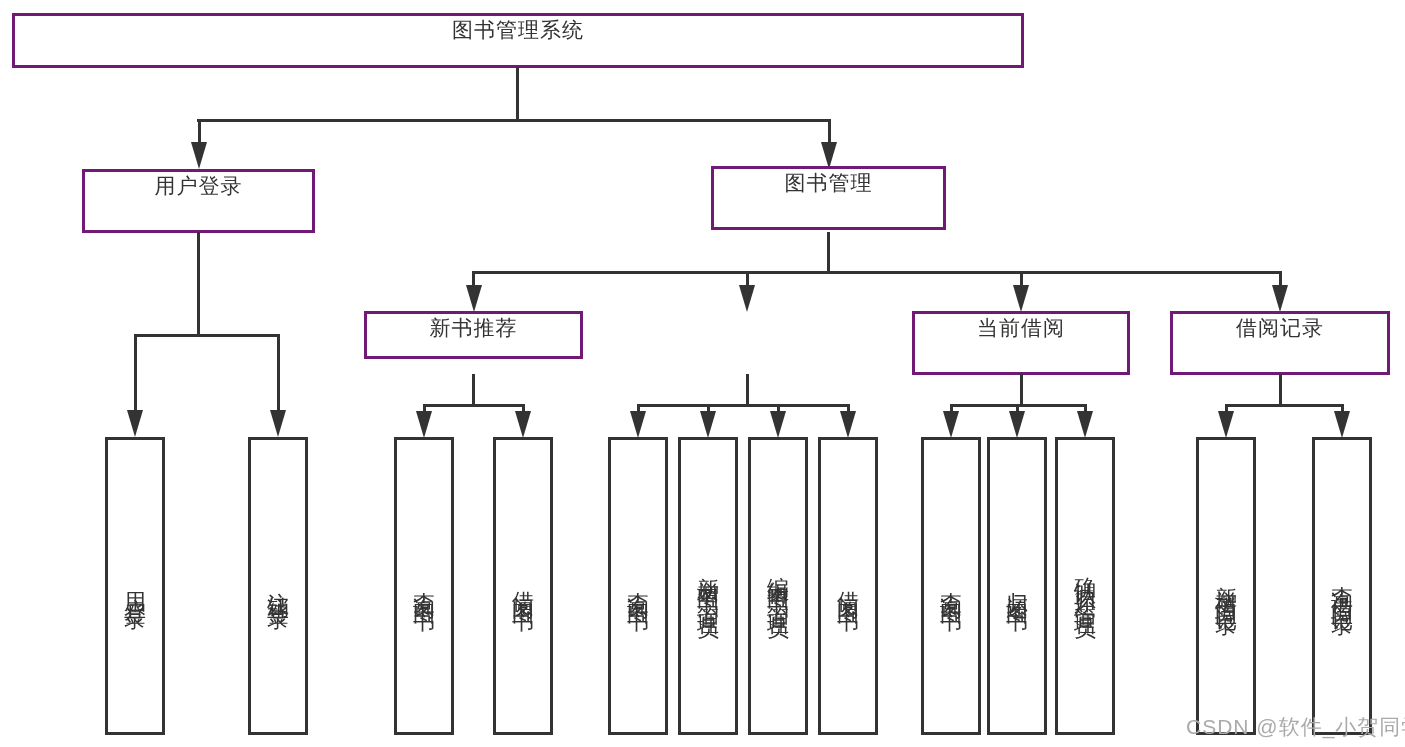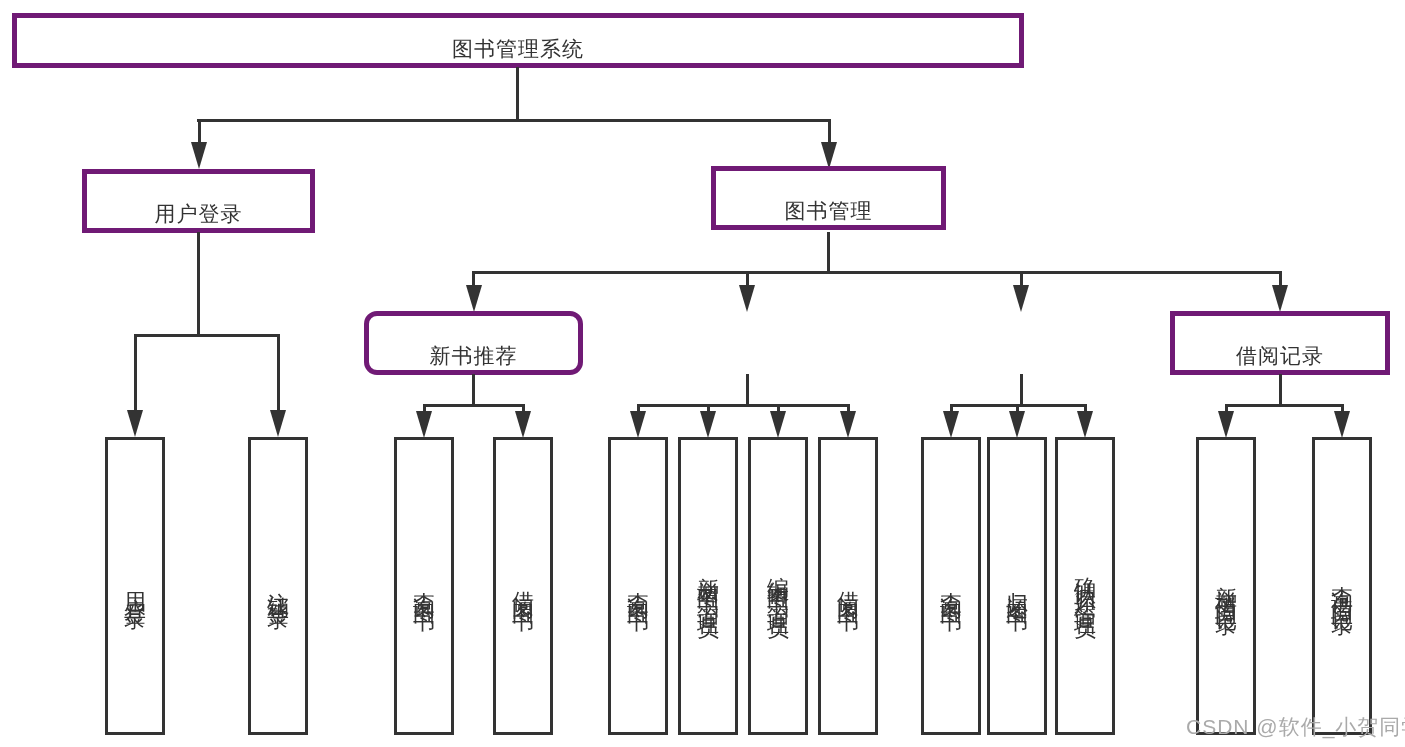--- a/index.html
+++ b/index.html
@@ -2,22 +2,22 @@
 <html><head>
 <meta charset="utf-8">
 <style>
   html,body{margin:0;padding:0;background:#ffffff;}
   #canvas{
     position:relative;width:1405px;height:747px;background:#ffffff;
     font-family:"Liberation Sans","DejaVu Sans",sans-serif;color:#333333;
     overflow:hidden;
   }
   .nodebox{
-    position:absolute;box-sizing:border-box;border:5px solid #701a75;background:#ffffff;
-    display:flex;align-items:flex-end;justify-content:center;
+    position:absolute;box-sizing:border-box;border:3px solid #701a75;background:#ffffff;
+    display:flex;align-items:flex-start;justify-content:center;
     font-size:21px;letter-spacing:1px;color:#333333;
   }
   .leafbox{
     position:absolute;box-sizing:border-box;border:3px solid #333333;background:#ffffff;
     display:flex;align-items:center;justify-content:center;
   }
   .leafbox .vtext{
     writing-mode:vertical-rl;text-orientation:mixed;
     font-size:22px;letter-spacing:6px;color:#333333;line-height:1;
   }
@@ -67,22 +67,25 @@
   <div class="hline" style="left:472px;top:271px;width:810px;"></div>
   <div class="vline" style="left:472px;top:271px;height:16px;"></div>
   <div class="ahead" style="left:466px;top:285px;"></div>
   <div class="vline" style="left:746px;top:271px;height:16px;"></div>
   <div class="ahead" style="left:739px;top:285px;"></div>
   <div class="vline" style="left:1020px;top:271px;height:16px;"></div>
   <div class="ahead" style="left:1013px;top:285px;"></div>
   <div class="vline" style="left:1279px;top:271px;height:16px;"></div>
   <div class="ahead" style="left:1272px;top:285px;"></div>
 
-  <div class="nodebox" style="left:364px;top:311px;width:219px;height:64px;border-radius:13px;">
+  <div class="nodebox" style="left:364px;top:311px;width:219px;height:48px;">
     <span>新书推荐</span>
+  </div>
+  <div class="nodebox" style="left:912px;top:311px;width:218px;height:64px;">
+    <span>当前借阅</span>
   </div>
   <div class="nodebox" style="left:1170px;top:311px;width:220px;height:64px;">
     <span>借阅记录</span>
   </div>
 
   <div class="vline" style="left:472px;top:374px;height:32px;"></div>
   <div class="vline" style="left:746px;top:374px;height:32px;"></div>
   <div class="vline" style="left:1020px;top:374px;height:32px;"></div>
   <div class="vline" style="left:1279px;top:374px;height:32px;"></div>
 

